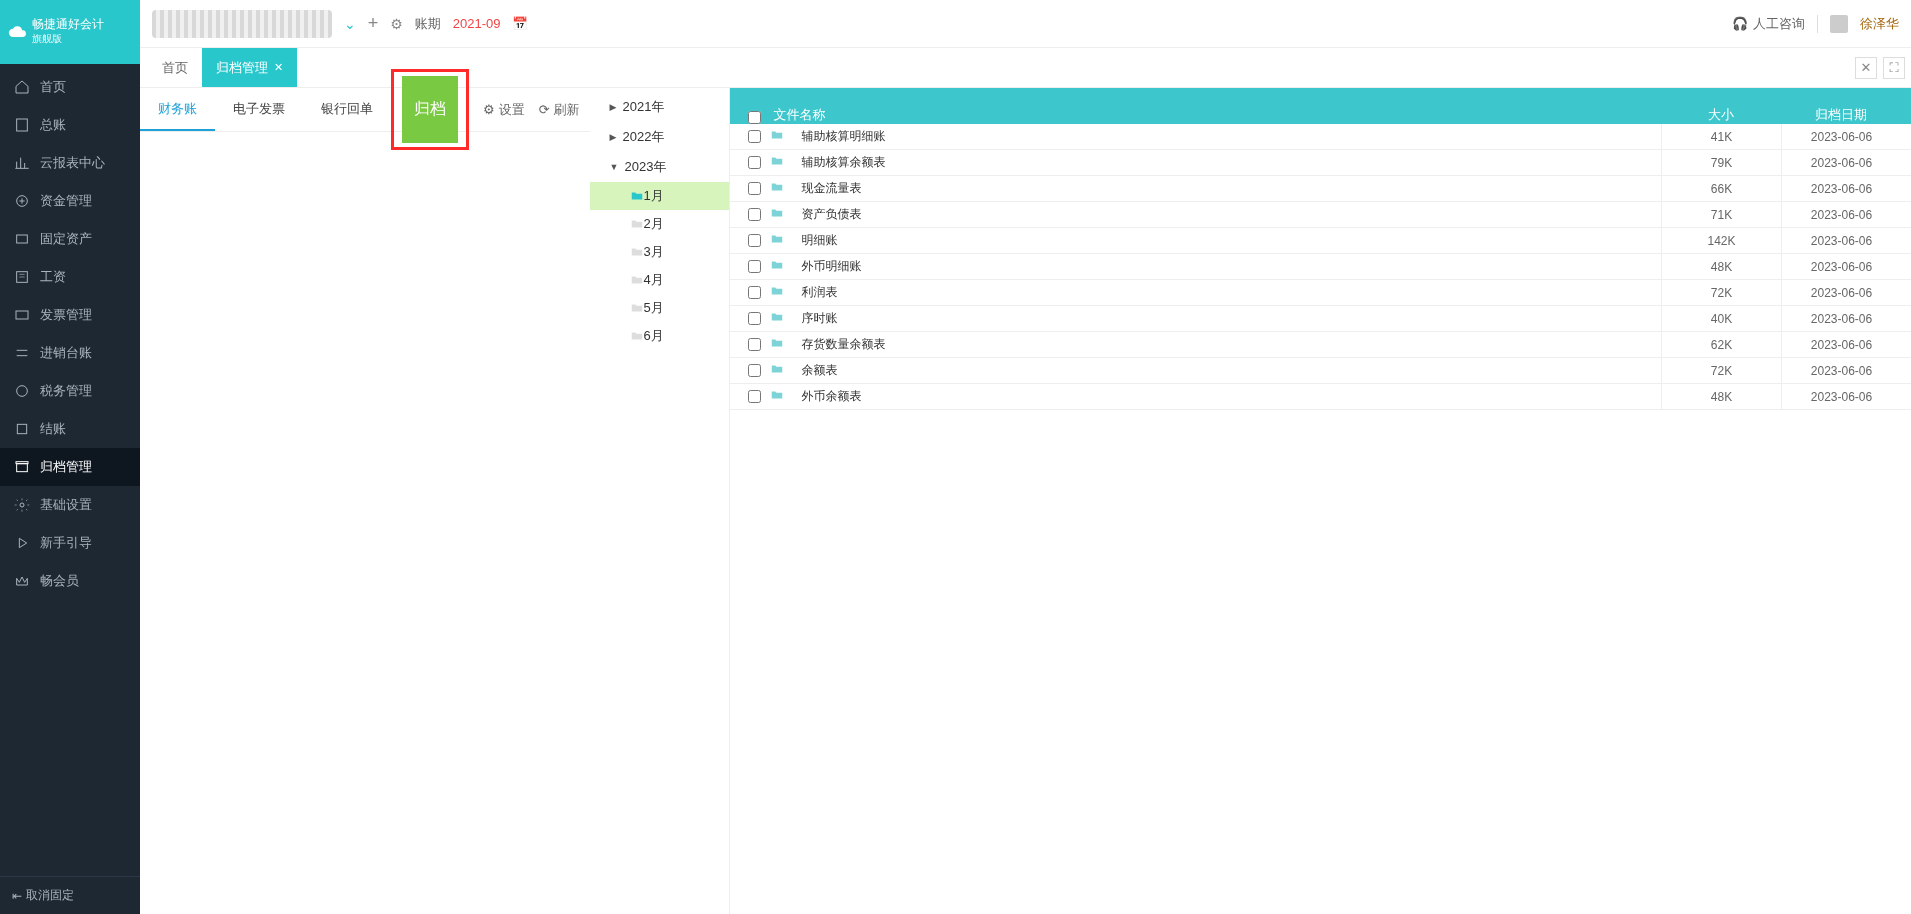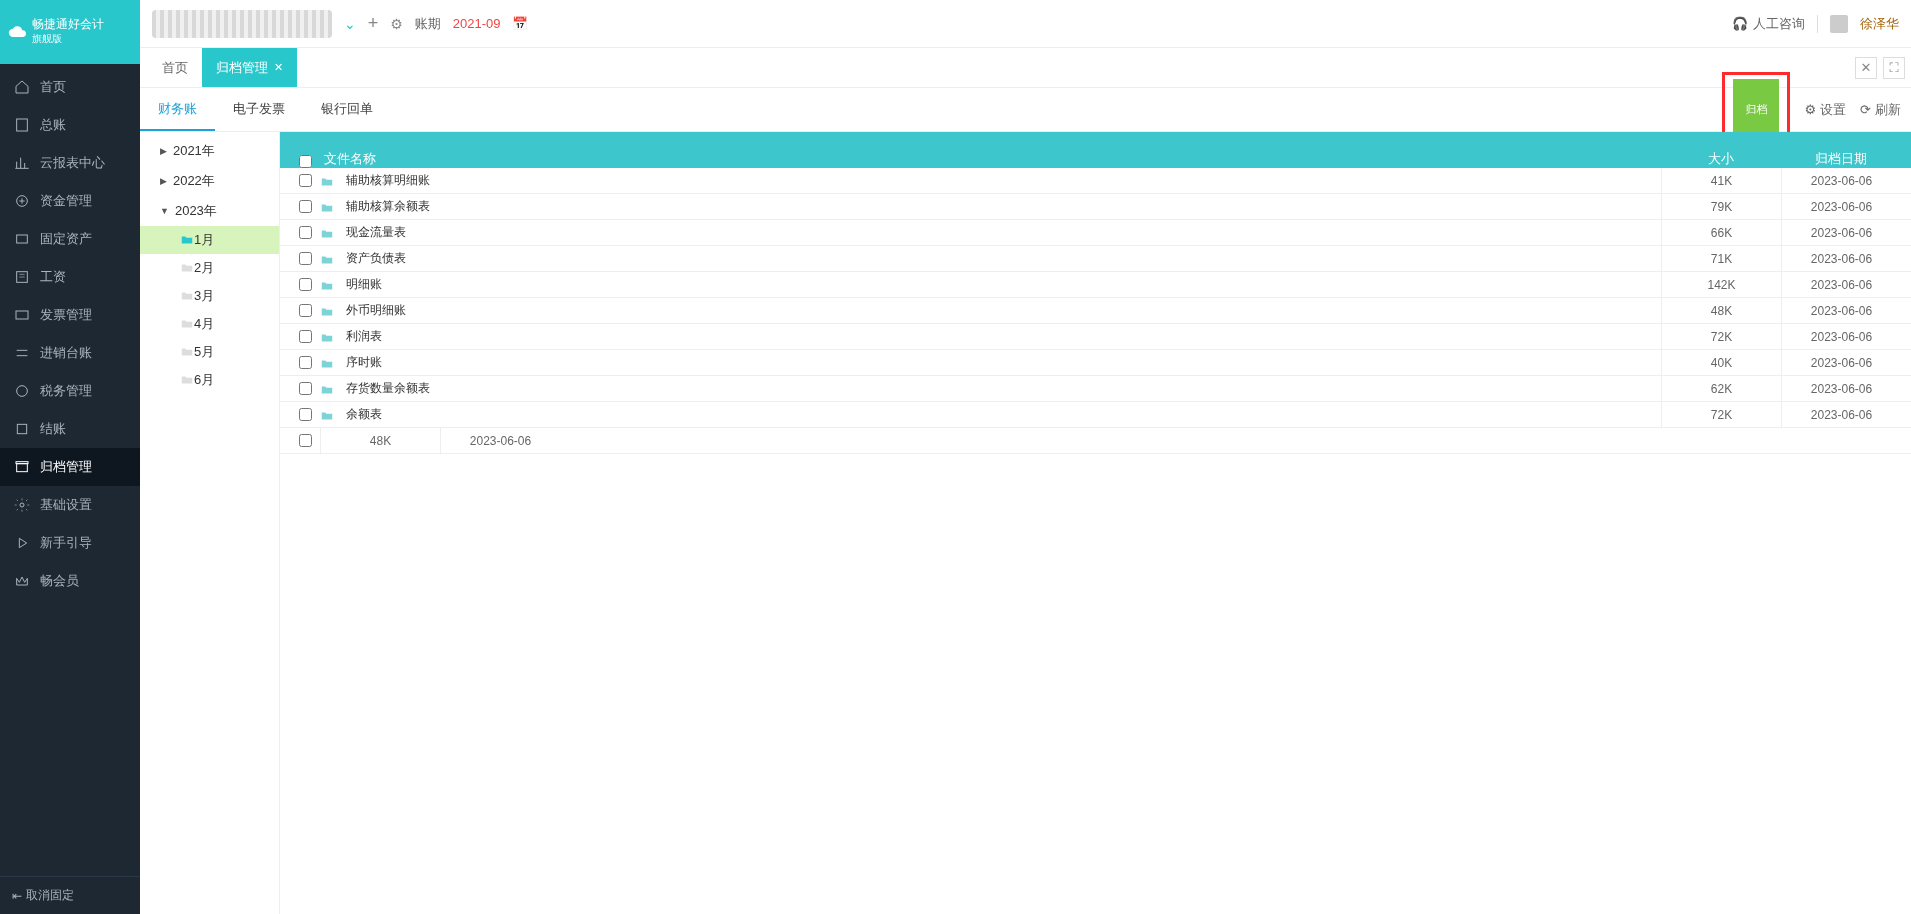--- a/index.html
+++ b/index.html
@@ -31,46 +31,46 @@
 .avatar { width: 18px; height: 18px; background: #ccc; border-radius: 2px; }
 .username { color: #a16207; }
 .tabs-row { display: flex; align-items: center; height: 40px; border-bottom: 1px solid #eee; padding-left: 8px; }
 .page-tab { padding: 0 14px; height: 100%; display: flex; align-items: center; font-size: 13px; cursor: pointer; }
 .page-tab.home { color: #666; }
 .page-tab.active { background: #28c7cc; color: #fff; }
 .tab-close { margin-left: 6px; font-size: 11px; }
 .tabs-spacer { flex: 1; }
 .tabs-icons { display: flex; gap: 6px; padding-right: 6px; }
 .tabs-icons span { width: 22px; height: 22px; display: flex; align-items: center; justify-content: center; color: #888; border: 1px solid #ddd; cursor: pointer; font-size: 13px; }
-.workspace { flex: 1; display: flex; flex-direction: column; background: #fff; }
+.workspace { flex: 1; display: flex; flex-direction: row; background: #fff; }
 .subtabs-row { display: flex; align-items: center; border-bottom: 1px solid #eee; height: 44px; padding-right: 10px; }
 .subtab { padding: 0 18px; height: 100%; display: flex; align-items: center; font-size: 13px; cursor: pointer; border-bottom: 2px solid transparent; color: #444; }
 .subtab.active { color: #1ea1d6; border-bottom-color: #1ea1d6; }
 .subtabs-spacer { flex: 1; }
 .action-area { display: flex; align-items: center; gap: 14px; }
 .archive-btn-wrap { border: 3px solid #ff2a2a; padding: 4px 8px; }
-.archive-btn { background: #7ac943; color: #fff; border: none; padding: 23px 12px; font-size: 11px; cursor: pointer; }
+.archive-btn { background: #7ac943; color: #fff; border: none; padding: 23px 12px; font-size: 16px; cursor: pointer; }
 .action-link { display: flex; align-items: center; gap: 4px; color: #666; cursor: pointer; }
 .content-row { flex: 1; display: flex; }
 .tree { width: 140px; border-right: 1px solid #eee; padding-top: 4px; }
 .tree-year { display: flex; align-items: center; gap: 6px; padding: 6px 12px 6px 20px; font-size: 13px; cursor: pointer; }
 .tree-year .tri { font-size: 9px; color: #555; }
 .tree-month { display: flex; align-items: center; padding: 5px 12px 5px 40px; font-size: 13px; cursor: pointer; }
 .tree-month.active { background: #d8f4bd; }
 .folder-icon { width: 14px; height: 14px; }
 .table-area { flex: 1; display: flex; flex-direction: column; }
 .thead { background: #3dc7cc; color: #fff; display: flex; align-items: flex-end; height: 36px; padding: 0 10px; font-size: 13px; }
 .th-check { width: 30px; display: flex; align-items: center; justify-content: center; }
 .th-name { flex: 1; padding-left: 4px; }
 .th-size { width: 120px; text-align: center; }
 .th-date { width: 120px; text-align: center; }
 .tbody { }
 .trow { display: flex; align-items: center; height: 26px; border-bottom: 1px solid #eee; padding: 0 10px; font-size: 12px; }
 .td-check { width: 30px; display: flex; align-items: center; justify-content: center; }
-.td-name { flex: 1; display: flex; align-items: flex-end; gap: 12px; }
+.td-name { flex: 1; display: flex; align-items: flex-start; gap: 18px; }
 .td-size { width: 120px; text-align: center; color: #666; border-left: 1px solid #eee; height: 100%; display: flex; align-items: center; justify-content: center; }
 .td-date { width: 120px; text-align: center; color: #666; border-left: 1px solid #eee; height: 100%; display: flex; align-items: center; justify-content: center; }
 .file-folder-icon { width: 14px; height: 14px; }
 input[type=checkbox] { cursor: pointer; }
 svg { display: block; }
 </style>
 </head>
 <body>
 
 <div class="app">
@@ -431,20 +431,26 @@
                   </svg>
                   <span>余额表</span>
                 </div>
     <div class="td-size">72K</div>
     <div class="td-date">2023-06-06</div>
               </div>
               <div class="trow">
     <div class="td-check">
                   <input type="checkbox" style="">
                 </div>
+    <div class="td-name">
+                  <svg class="file-folder-icon" viewBox="0 0 24 24">
+                    <path d="M3 6h6l2 2h10v10H3z" fill="#7dd3d6"></path>
+                  </svg>
+                  <span>外币余额表</span>
+                </div>
     <div class="td-size">48K</div>
     <div class="td-date">2023-06-06</div>
               </div>
             </div>
         </div>
       </div>
     </div>
   </div>
 </div>
 

